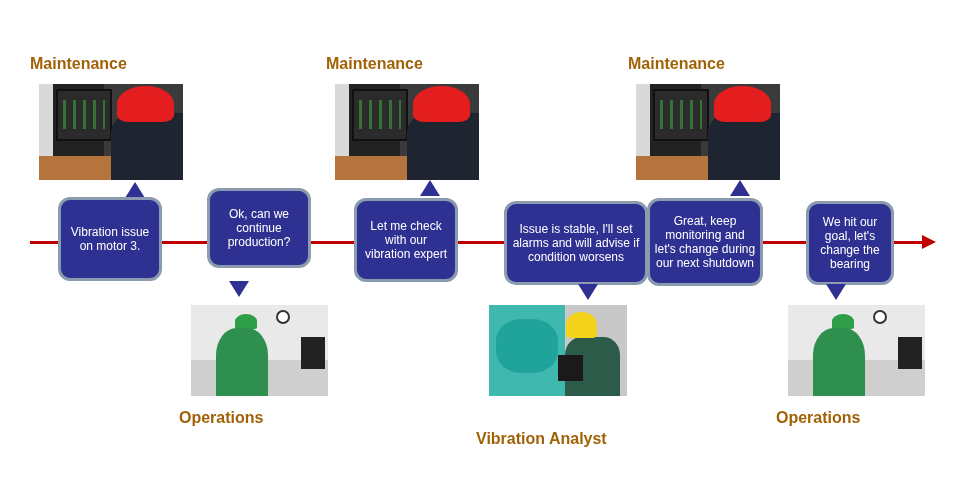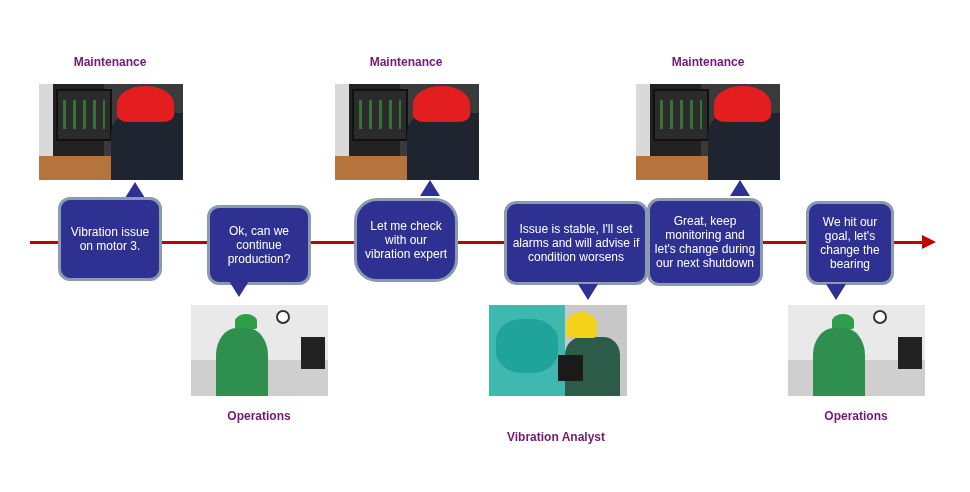--- a/index.html
+++ b/index.html
@@ -1,17 +1,17 @@
 <!DOCTYPE html>
 <html><head>
 <meta charset="utf-8">
 <style>
   html,body{margin:0;padding:0;background:#fff;}
   body{width:970px;height:492px;position:relative;overflow:hidden;font-family:"Liberation Sans",sans-serif;}
-  .label{position:absolute;font-weight:bold;font-size:12px;color:#701a75;text-align:center;width:160px;}
+  .label{position:absolute;font-weight:bold;font-size:16px;color:#a16207;text-align:left;width:160px;}
   .timeline{position:absolute;left:30px;top:241px;width:900px;height:3px;background:#c00000;}
   .arrowhead{position:absolute;left:922px;top:235px;width:0;height:0;border-top:7px solid transparent;border-bottom:7px solid transparent;border-left:14px solid #c00000;}
   .bubble{position:absolute;background:#2e3192;border:3px solid #8a9bb0;border-radius:12px;color:#fff;font-size:12px;line-height:14px;text-align:center;display:flex;align-items:center;justify-content:center;box-sizing:border-box;padding:4px;}
   .tail-up{position:absolute;width:0;height:0;border-left:10px solid transparent;border-right:10px solid transparent;border-bottom:16px solid #2e3192;}
   .tail-down{position:absolute;width:0;height:0;border-left:10px solid transparent;border-right:10px solid transparent;border-top:16px solid #2e3192;}
   .photo{position:absolute;overflow:hidden;}
   .maint{background:linear-gradient(90deg,#d9d9d9 0 10%,#222 10% 45%,#3a3a3a 45% 100%);}
   .maint .screen{position:absolute;left:12%;top:5%;width:36%;height:50%;background:#2b2b2b;border:2px solid #111;}
   .maint .screen::after{content:"";position:absolute;left:10%;top:20%;width:80%;height:60%;background:repeating-linear-gradient(90deg,#3c8f3c 0 3px,transparent 3px 10px);opacity:.7;}
   .maint .helmet{position:absolute;right:6%;top:2%;width:40%;height:38%;background:#e41e1e;border-radius:50% 50% 20% 20%;}
@@ -53,25 +53,25 @@
 <div class="photo maint" style="left:636px;top:84px;width:144px;height:96px;">
   <div class="screen"></div>
     <div class="desk"></div>
     <div class="body"></div>
     <div class="helmet"></div>
 </div>
 
 <div class="tail-up" style="left:125px;top:182px;"></div>
 <div class="bubble" style="left:58px;top:197px;width:104px;height:84px;text-align:center;">Vibration issue on motor 3.</div>
 
-<div class="bubble" style="left:207px;top:205px;width:104px;height:80px;">Ok, can we continue production?</div>
+<div class="bubble" style="left:207px;top:188px;width:104px;height:80px;">Ok, can we continue production?</div>
 <div class="tail-down" style="left:229px;top:281px;"></div>
 
 <div class="tail-up" style="left:420px;top:180px;"></div>
-<div class="bubble" style="left:354px;top:198px;width:104px;height:84px;border-radius:23px;">Let me check with our vibration expert</div>
+<div class="bubble" style="left:354px;top:198px;width:104px;height:84px;">Let me check with our vibration expert</div>
 
 <div class="bubble" style="left:504px;top:201px;width:144px;height:84px;">Issue is stable, I'll set alarms and will advise if condition worsens</div>
 <div class="tail-down" style="left:578px;top:284px;"></div>
 
 <div class="tail-up" style="left:730px;top:180px;"></div>
 <div class="bubble" style="left:647px;top:198px;width:116px;height:88px;text-align:center;">Great, keep monitoring and let's change during our next shutdown</div>
 
 <div class="bubble" style="left:806px;top:201px;width:88px;height:84px;">We hit our goal, let's change the bearing</div>
 <div class="tail-down" style="left:826px;top:284px;"></div>
 

